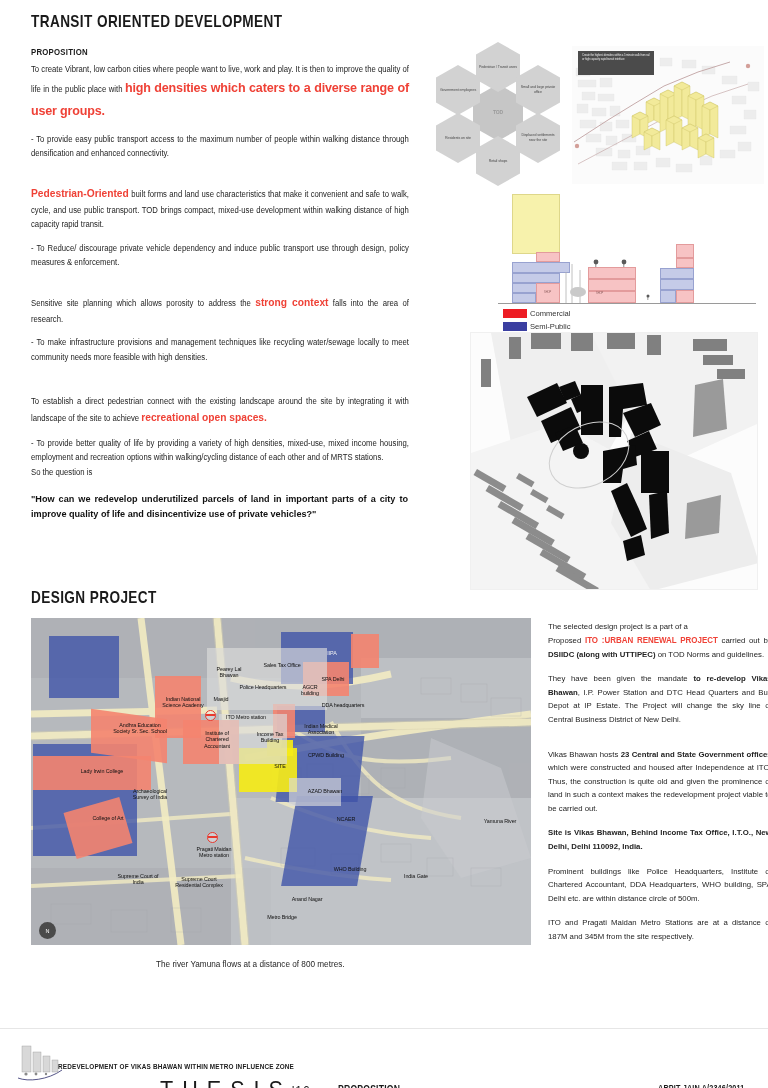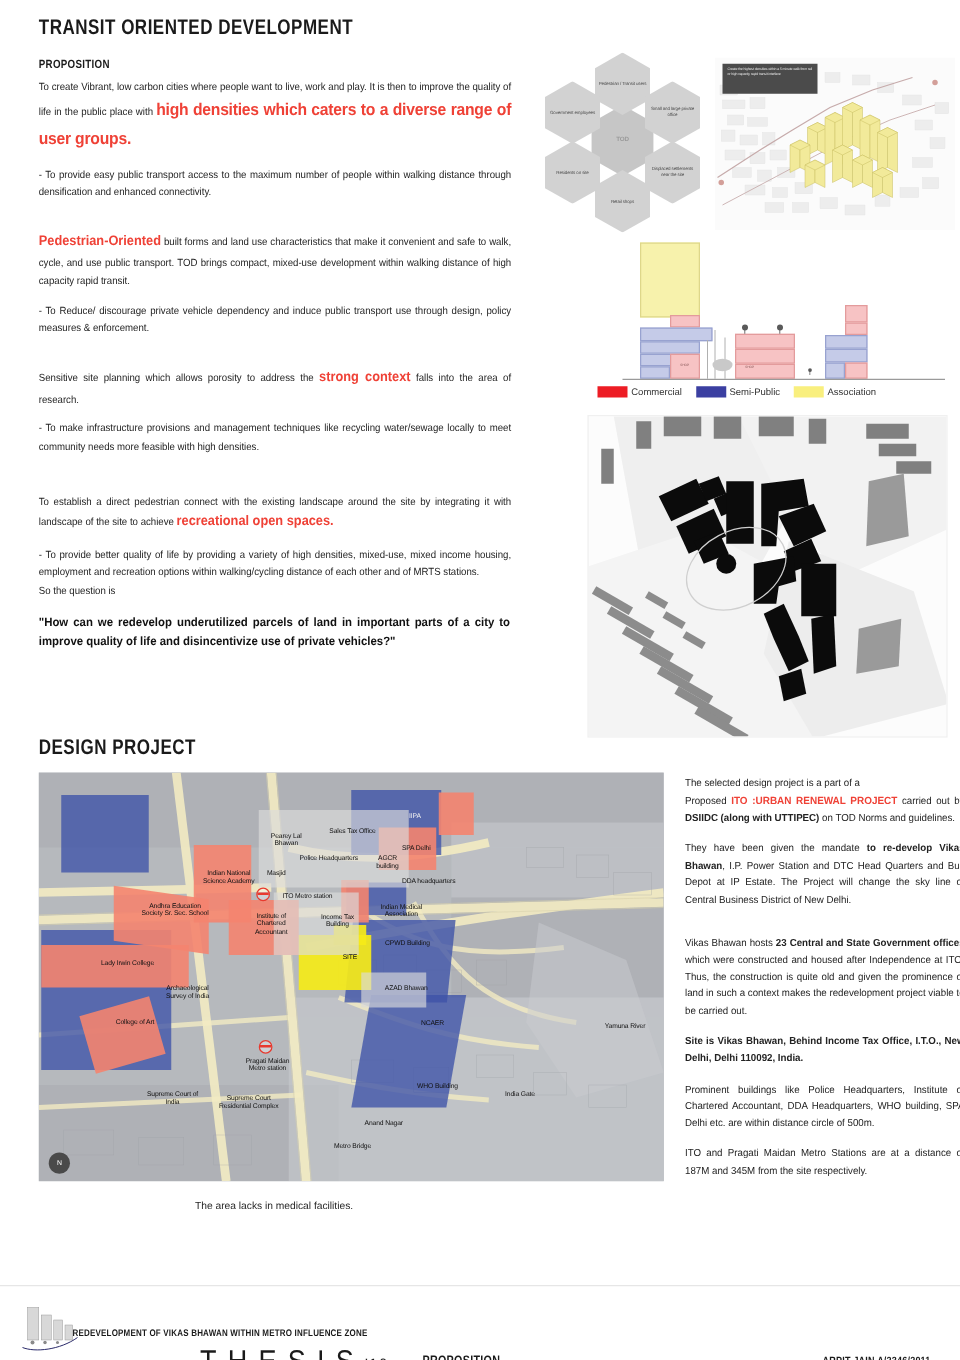--- a/index.html
+++ b/index.html
@@ -91,23 +91,23 @@
   }
   .blk { position: absolute; }
   .c-com  { background: #f7c3c4; border: .5px solid #e39b9c; }
   .c-semi { background: #c5cbe8; border: .5px solid #98a2d0; }
   .c-res  { background: #f7f2ac; border: .5px solid #ded78a; }
   .ground-line {
     position: absolute; left: 0; bottom: 0; width: 100%;
     height: 1.2px; background: #9a9a9a;
   }
   #section-legend {
-    position: absolute; left: 478px; top: 309px;
+    position: absolute; left: 503px; top: 309px;
     display: flex; align-items: center; gap: 4px;
-    font-size: 7.6px; color: #333;
+    font-size: 7.6px; color: #333; flex-direction: column;
   }
   .sw { width: 24px; height: 8.5px; display: inline-block; }
   .sw-com  { background: #ed1c24; }
   .sw-semi { background: #3b3fa1; }
   .sw-res  { background: #f9ef7e; }
   .lg-item { display: flex; align-items: center; gap: 3px; margin-right: 7px; }
 
   
   #figure-ground {
     position: absolute; left: 470px; top: 332px;
@@ -597,21 +597,21 @@
         <div class="map-lbl" style="left: 302px; top: 248px; width: 34px;">WHO Building</div>
         <div class="map-lbl" style="left: 452px; top: 200px; width: 34px;">Yamuna River</div>
         <div class="map-lbl" style="left: 258px; top: 278px; width: 36px;">Anand Nagar</div>
         <div class="map-lbl" style="left: 366px; top: 255px; width: 38px;">India Gate</div>
         <div class="map-lbl" style="left: 232px; top: 296px; width: 38px;">Metro Bridge</div>
       </div>
   </div>
 
 
   <div id="map-notes">
-    <div>The area lacks in medical facilities.</div>
+    <div>The river Yamuna flows at a distance of 800 metres.</div>
   </div>
 
   <div id="col-right">
     <div class="rt-para">
       <span>The selected design project is a part of a</span><br>
       <span>Proposed </span><span class="red-sm">ITO :URBAN RENEWAL PROJECT</span><span> carried out by </span><span class="bold">DSIIDC (along with UTTIPEC)</span><span> on TOD Norms and guidelines.</span>
     </div>
 
     <div class="rt-para">
       <span>They have been given the mandate </span><span class="bold">to re-develop Vikas Bhawan</span><span>, I.P. Power Station and DTC Head Quarters and Bus Depot at IP Estate. The Project will change the sky line of Central Business District of New Delhi.</span>

